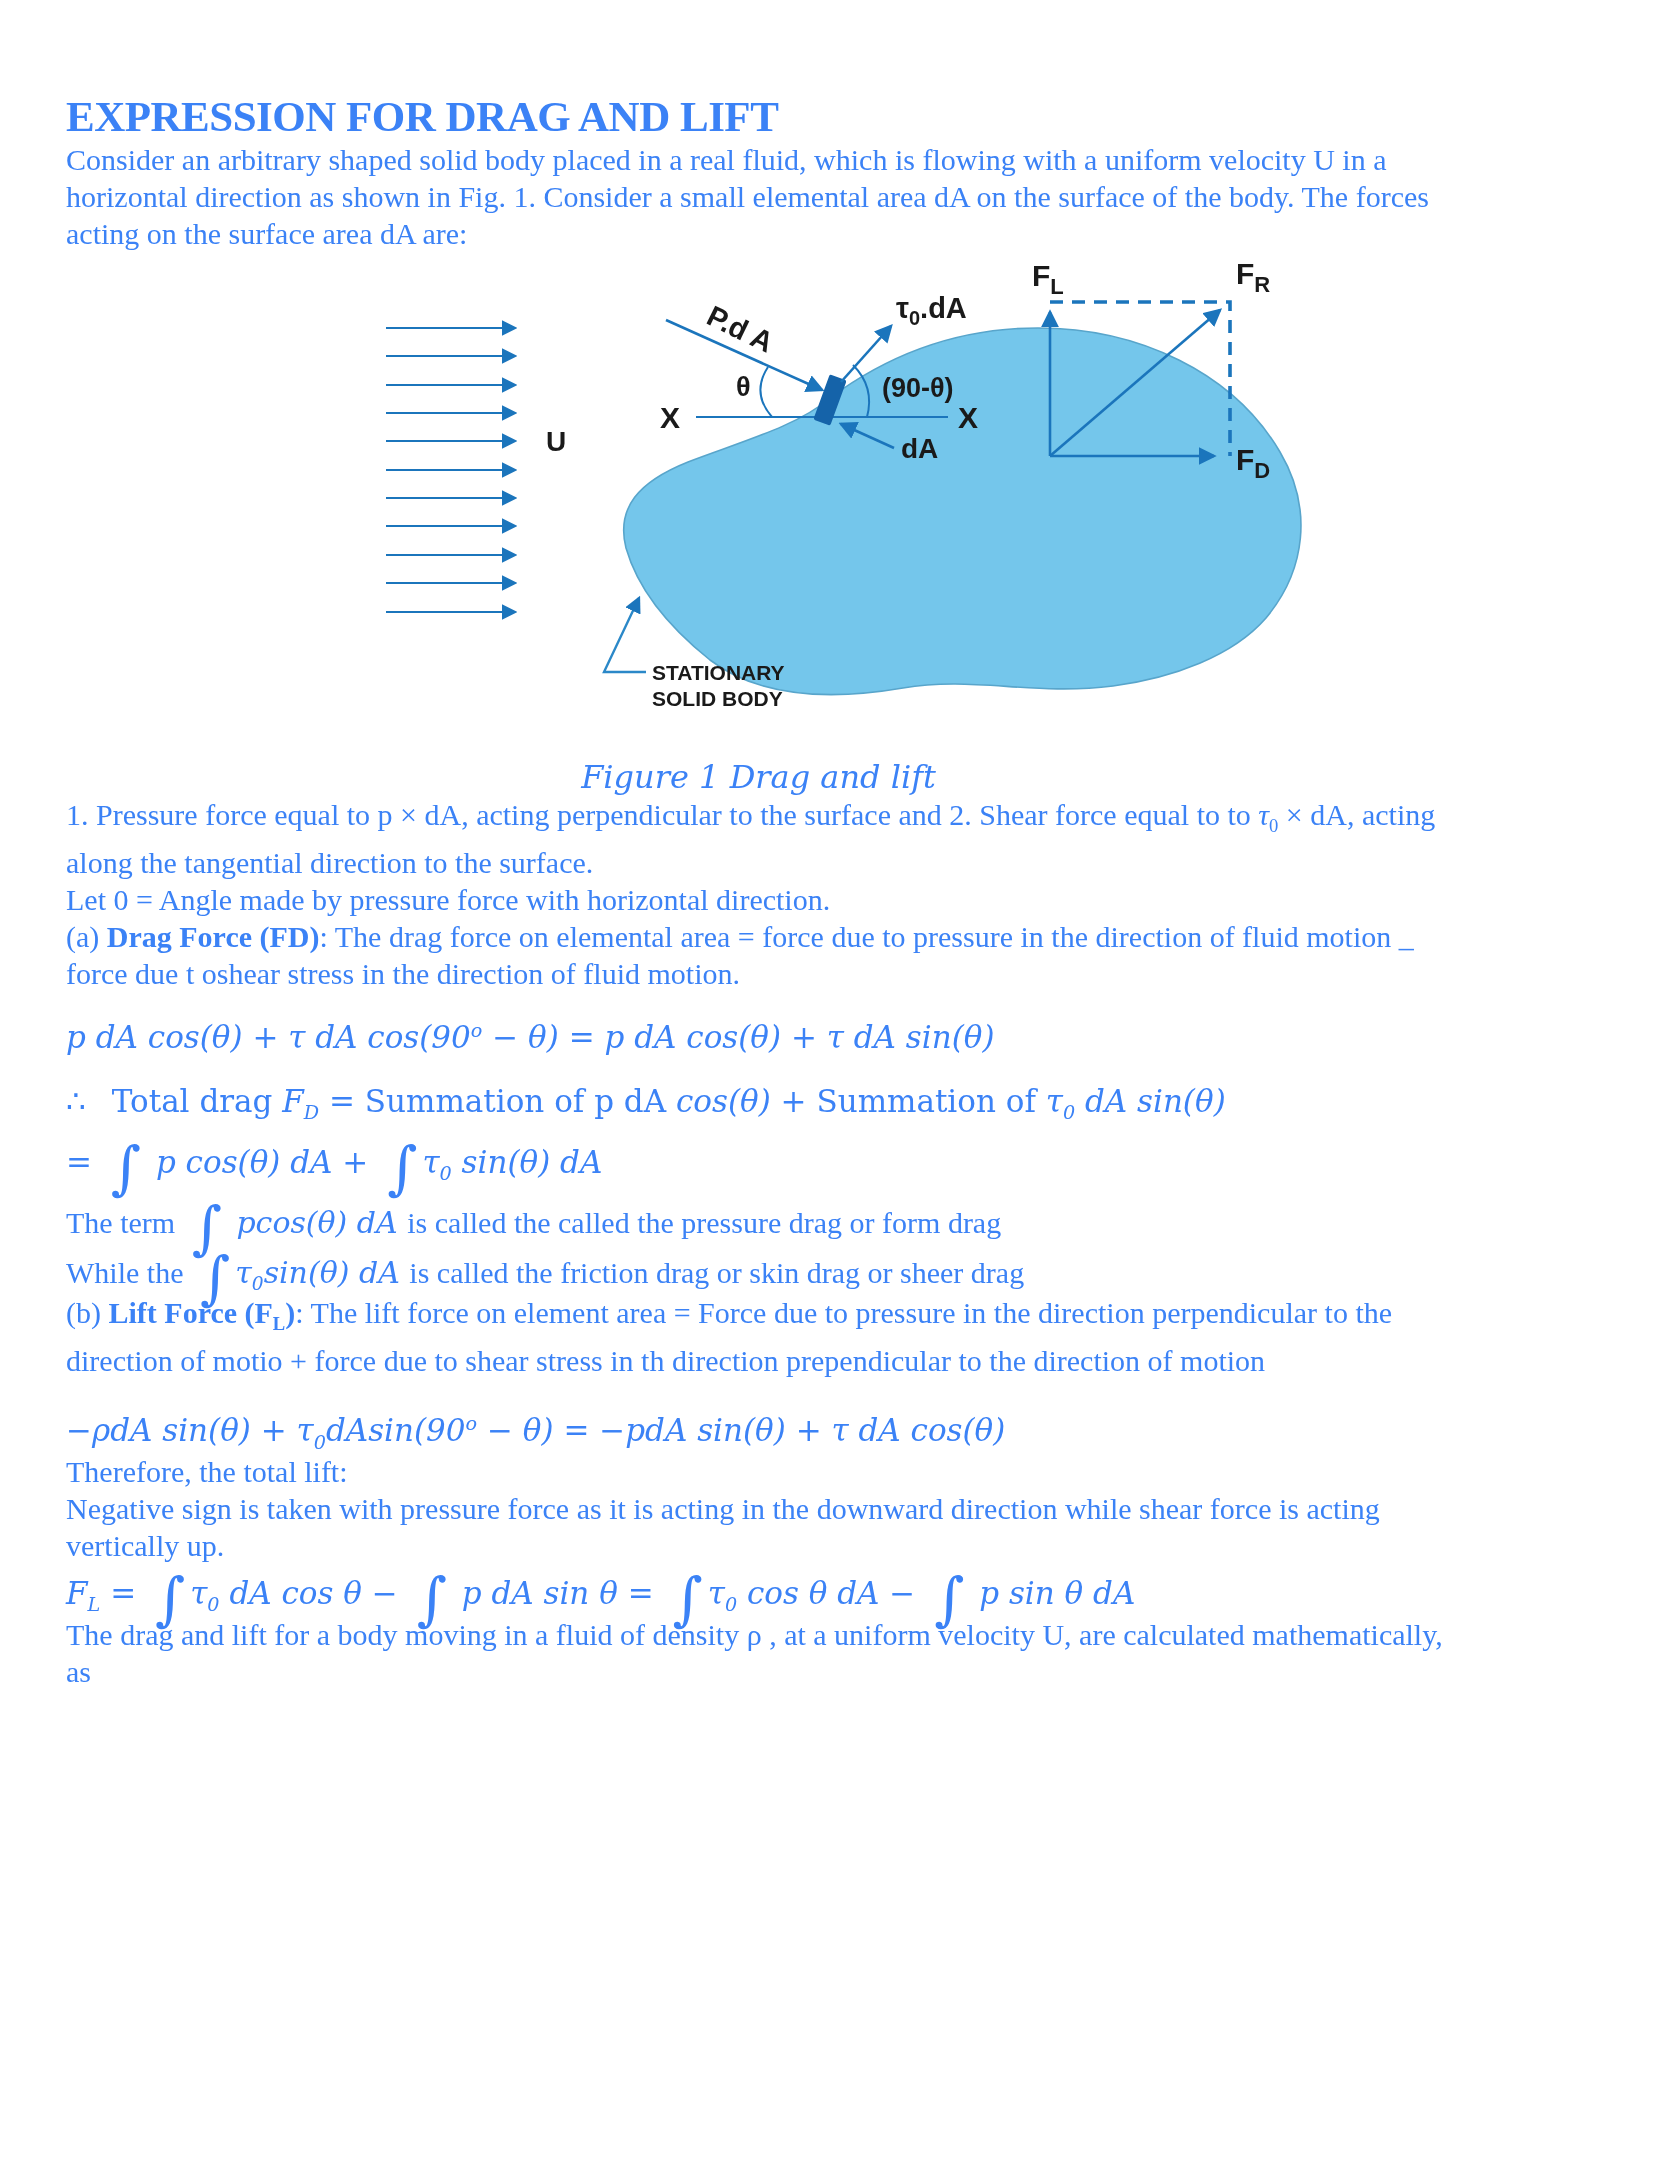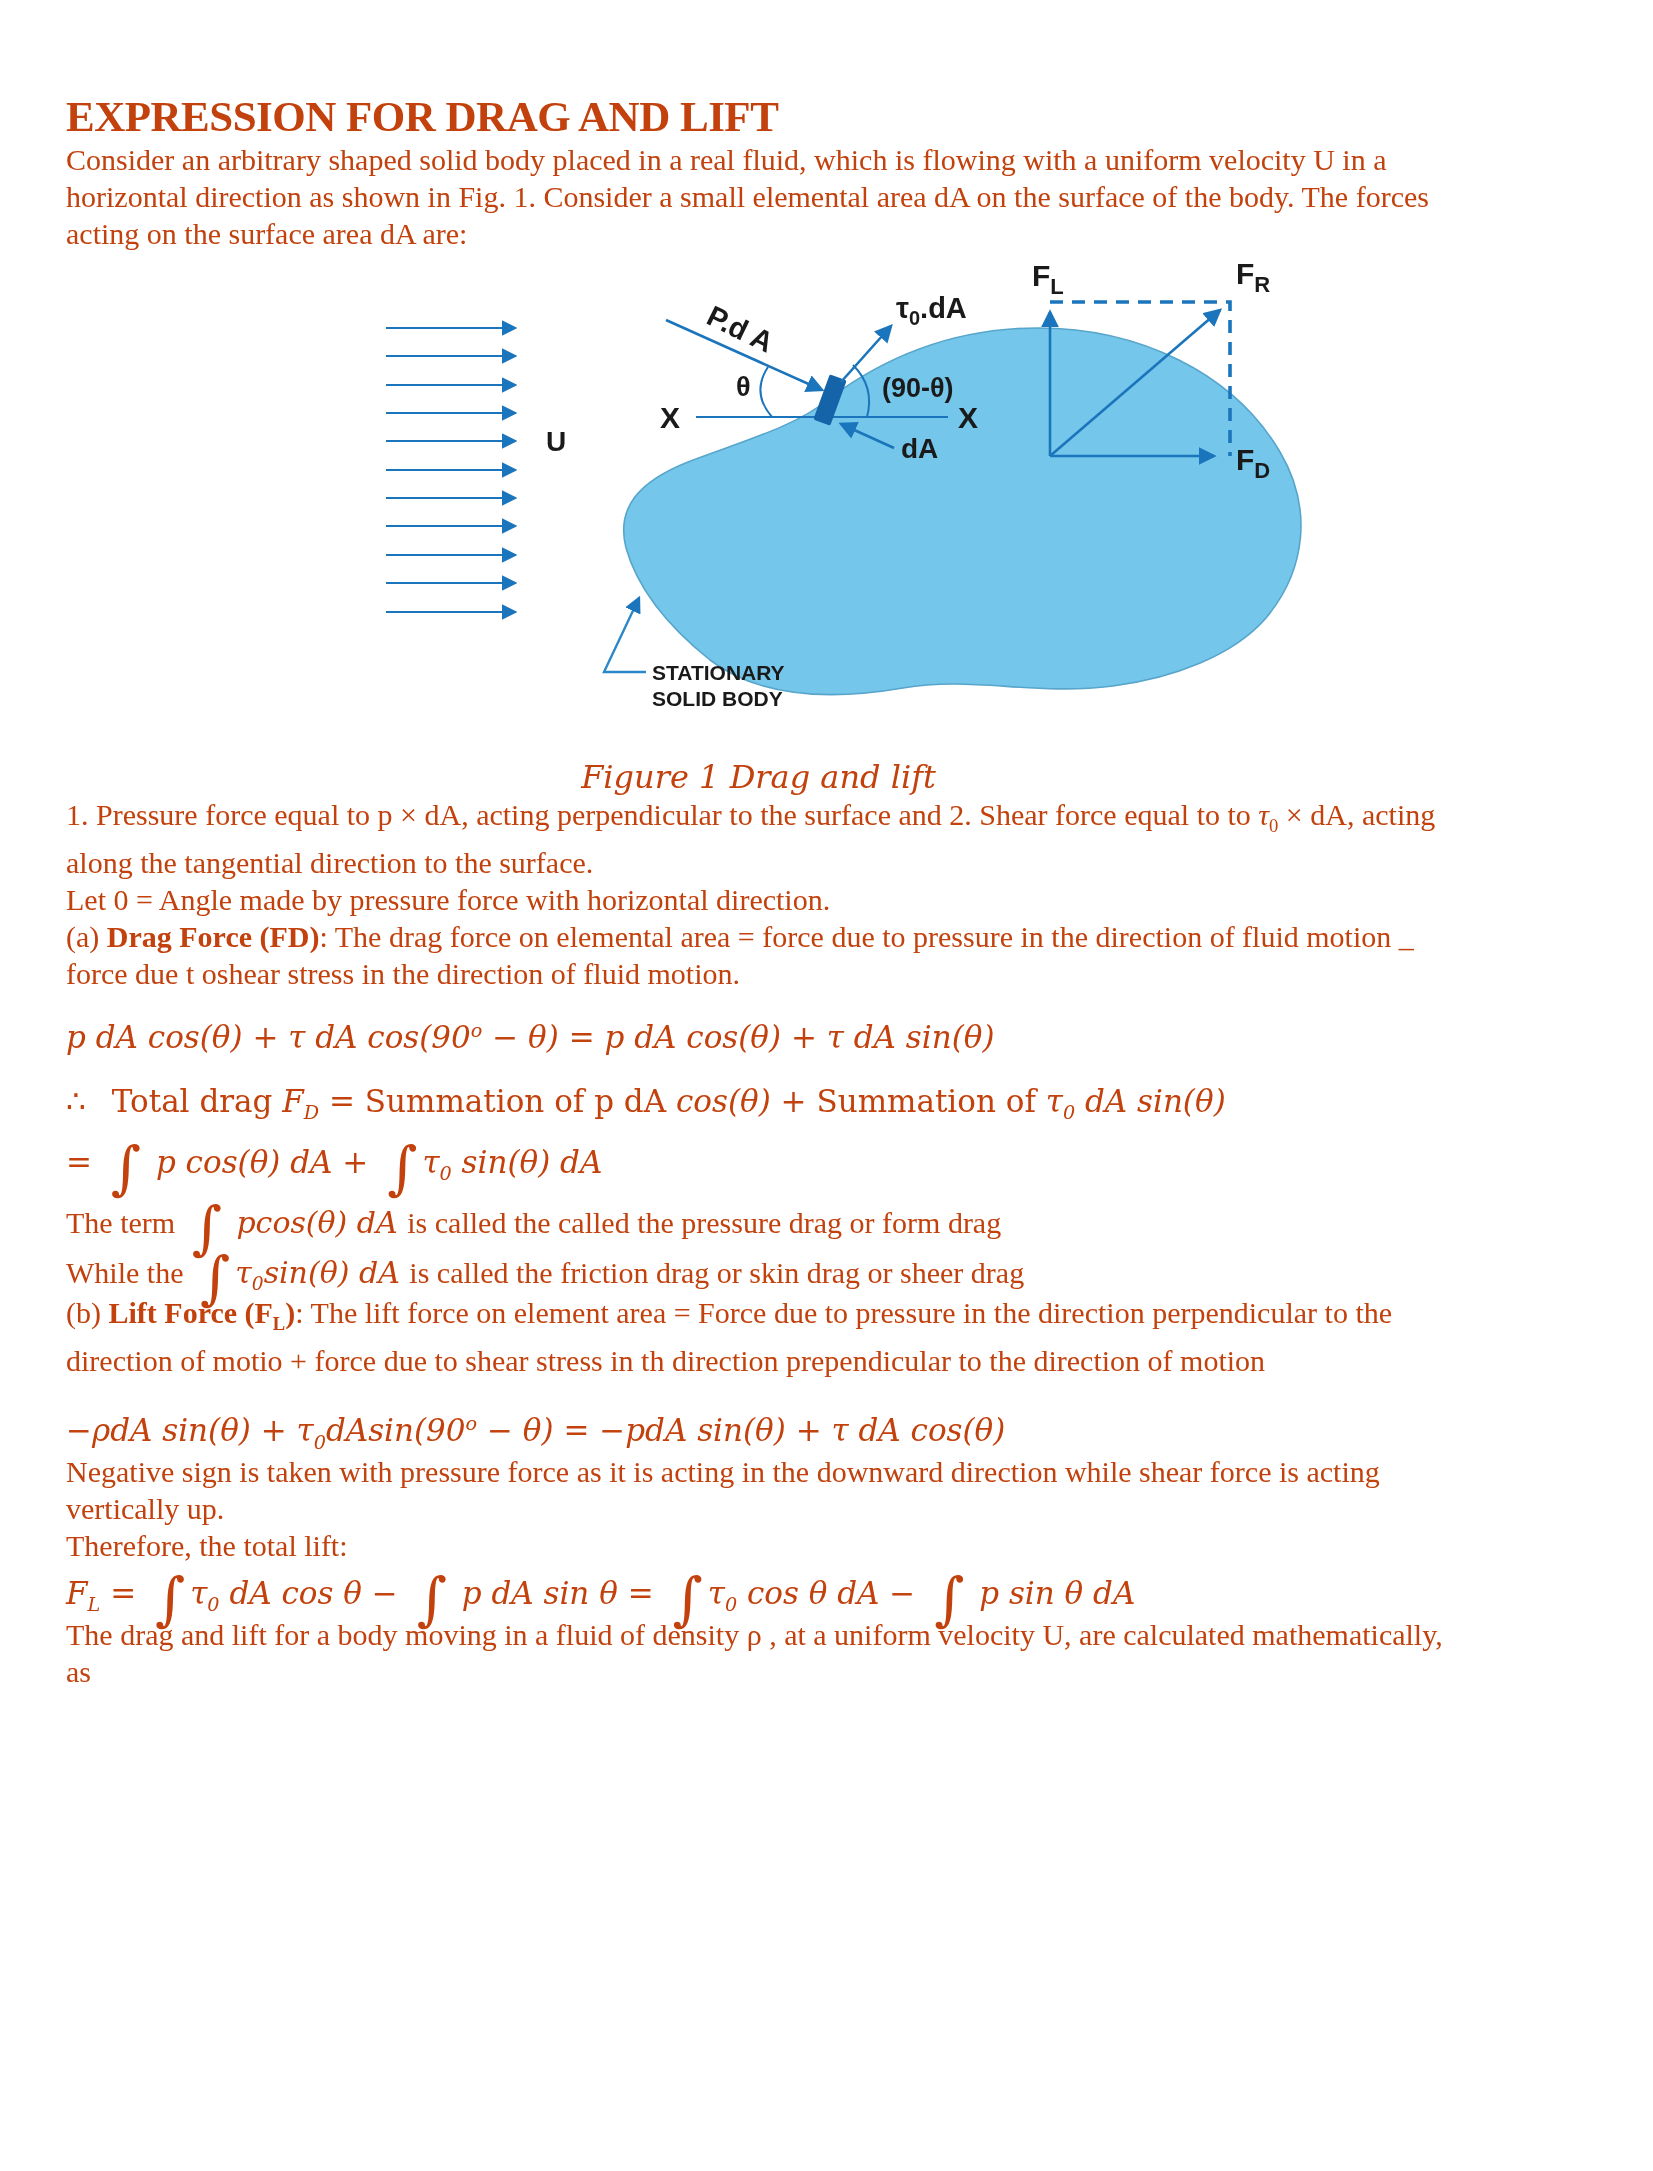--- a/index.html
+++ b/index.html
@@ -1,18 +1,18 @@
 <!DOCTYPE html>
 <html><head>
 <meta charset="utf-8">
 <style>
   html,body{margin:0;padding:0;background:#ffffff;}
   .page{
     width:1517px;min-height:2171px;box-sizing:border-box;
-    padding:0 66px;background:#fff;color:#c2410c;
+    padding:0 66px;background:#fff;color:#3b82f6;
     font-family:"Liberation Serif",serif;
   }
   .title{
     font-size:43px;font-weight:bold;letter-spacing:-0.5px;
     margin:0;padding-top:92px;
   }
   p.body{font-size:30px;line-height:37px;margin:0;}
   .intro{margin-top:30px;}
   .sec1{margin-top:26px;}
   .sec2{margin-top:35px;}
@@ -145,21 +145,21 @@
   <p class="eq eq3"><span>= </span><span class="intg">∫</span><span> p cos(θ) dA + </span><span class="intg">∫</span><span>τ</span><sub>0</sub><span> sin(θ) dA</span></p>
 
   <p class="eqline termline"><span>The term </span><span class="intg">∫</span><span class="math"> pcos(θ) dA </span><span>is called the called the pressure drag or form drag</span></p>
 
   <p class="eqline whileline"><span>While the </span><span class="intg">∫</span><span class="math">τ</span><sub class="math">0</sub><span class="math">sin(θ) dA </span><span>is called the friction drag or skin drag or sheer drag</span></p>
 
   <p class="body sec2"><span>(b) </span><b><span>Lift Force (F</span><sub>L</sub><span>)</span></b><span>: The lift force on element area = Force due to pressure in the direction perpendicular to the direction of motio + force due to shear stress in th direction prependicular to the direction of motion</span></p>
 
   <p class="eq eq4"><span>−ρdA sin(θ) + </span><span>τ</span><sub>0</sub><span>dAsin(90</span><sup>o</sup><span> − θ) = −pdA sin(θ) + τ dA cos(θ)</span></p>
 
+  <p class="body thpara">Therefore, the total lift:</p>
+
   <p class="body negpara">Negative sign is taken with pressure force as it is acting in the downward direction while shear force is acting vertically up.</p>
-
-  <p class="body thpara">Therefore, the total lift:</p>
 
   <p class="eq eq5"><span>F</span><sub>L</sub><span> = </span><span class="intg">∫</span><span>τ</span><sub>0</sub><span> dA cos θ − </span><span class="intg">∫</span><span> p dA sin θ = </span><span class="intg">∫</span><span>τ</span><sub>0</sub><span> cos θ dA − </span><span class="intg">∫</span><span> p sin θ dA</span></p>
 
   <p class="body outro">The drag and lift for a body moving in a fluid of density ρ , at a uniform velocity U, are calculated mathematically, as</p>
 
 </div>
 
 </body></html>

